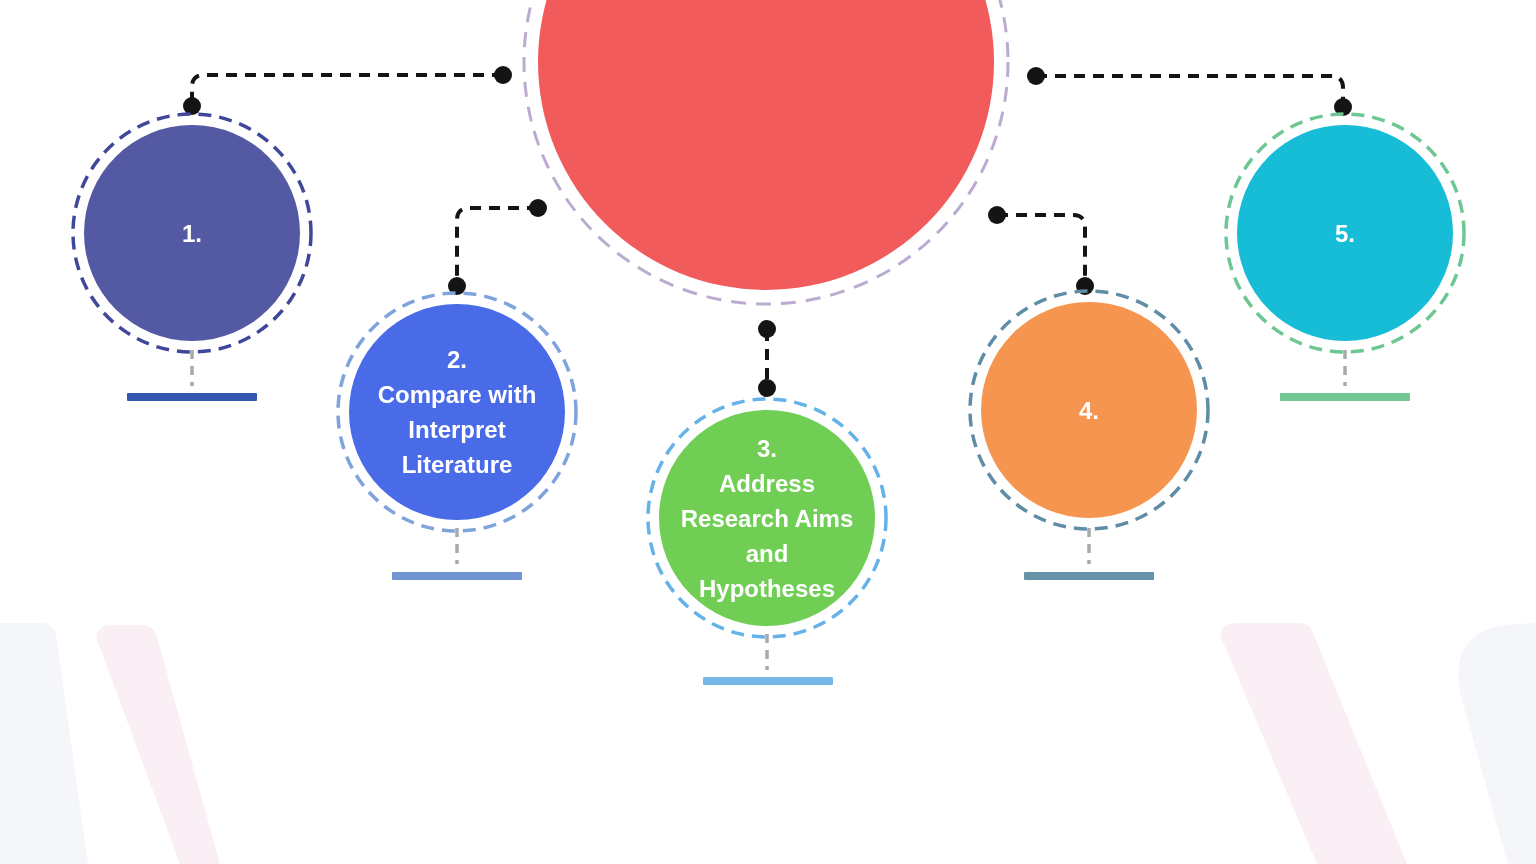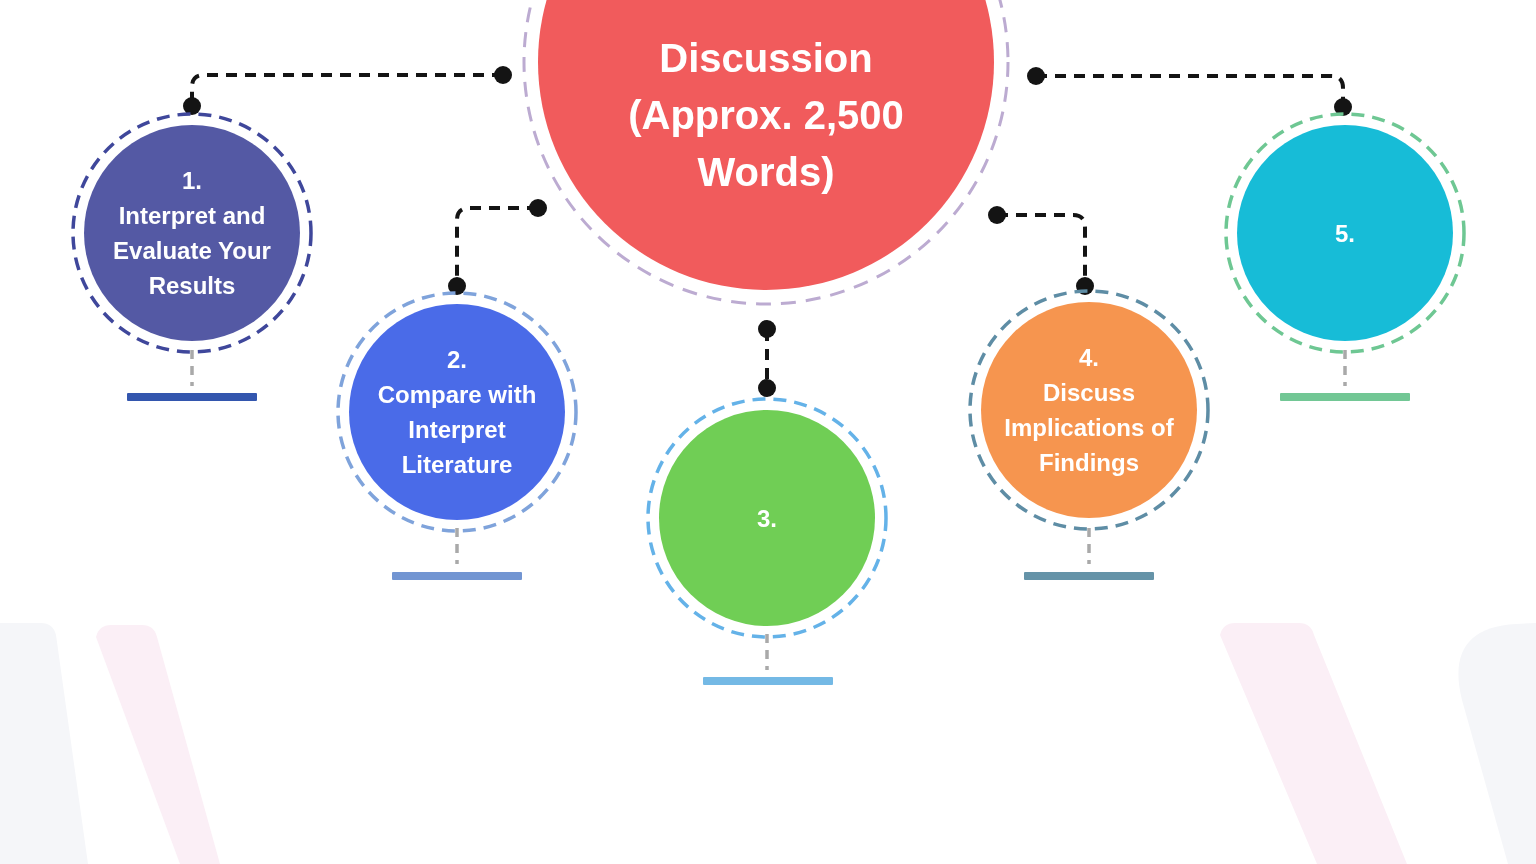--- a/index.html
+++ b/index.html
@@ -107,46 +107,41 @@
     <circle cx="1089" cy="410" r="108" fill="#F6954F"></circle>
     <path d="M 1089 528 L 1089 564" stroke-width="3.5" stroke-dasharray="9 7" fill="none" stroke="#A9A9A9"></path>
     <rect x="1024" y="572" width="130" height="8" rx="1" fill="#6593A8"></rect>
 
     <circle cx="1345" cy="233" r="119" fill="none" stroke-width="3.5" stroke-dasharray="13 8" stroke="#6EC793"></circle>
     <circle cx="1345" cy="233" r="108" fill="#17BCD7"></circle>
     <path d="M 1345 350 L 1345 386" stroke-width="3.5" stroke-dasharray="9 7" fill="none" stroke="#A9A9A9"></path>
     <rect x="1280" y="393" width="130" height="8" rx="1" fill="#72C795"></rect>
   </svg>
 
-  <div class="center-text">Discussion
-(Approx. 2,500
-Words)</div>
 
   <div class="node-text pos-n1">
     <div class="number">1.</div>
-    <div class="label">Interpret and
-Evaluate Your
-Results</div>
   </div>
 
   <div class="node-text pos-n2">
     <div class="number">2.</div>
     <div class="label">Compare with
 Interpret
 Literature</div>
   </div>
 
   <div class="node-text pos-n3">
     <div class="number">3.</div>
+    <div class="label">Address
+Research Aims
+and
+Hypotheses</div>
   </div>
 
   <div class="node-text pos-n4">
     <div class="number">4.</div>
-    <div class="label">Discuss
-Implications of
-Findings</div>
   </div>
 
   <div class="node-text pos-n5">
     <div class="number">5.</div>
   </div>
 
 </div>
 
 </body></html>

